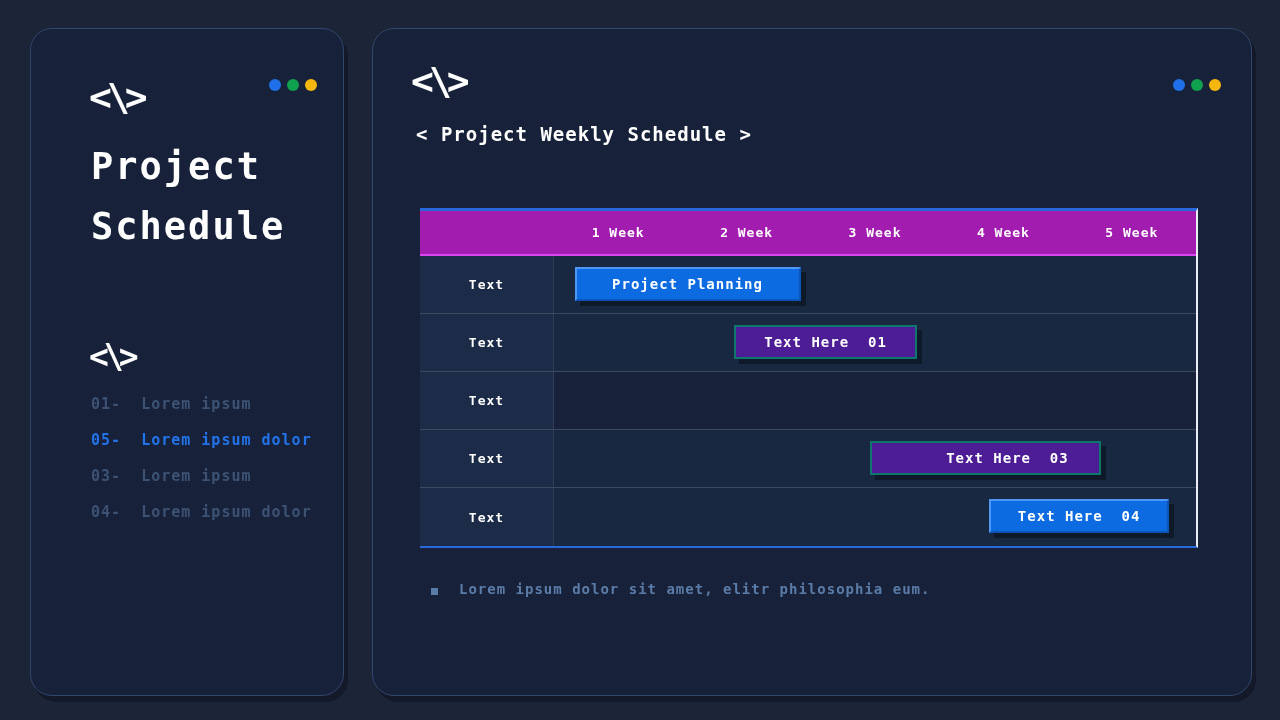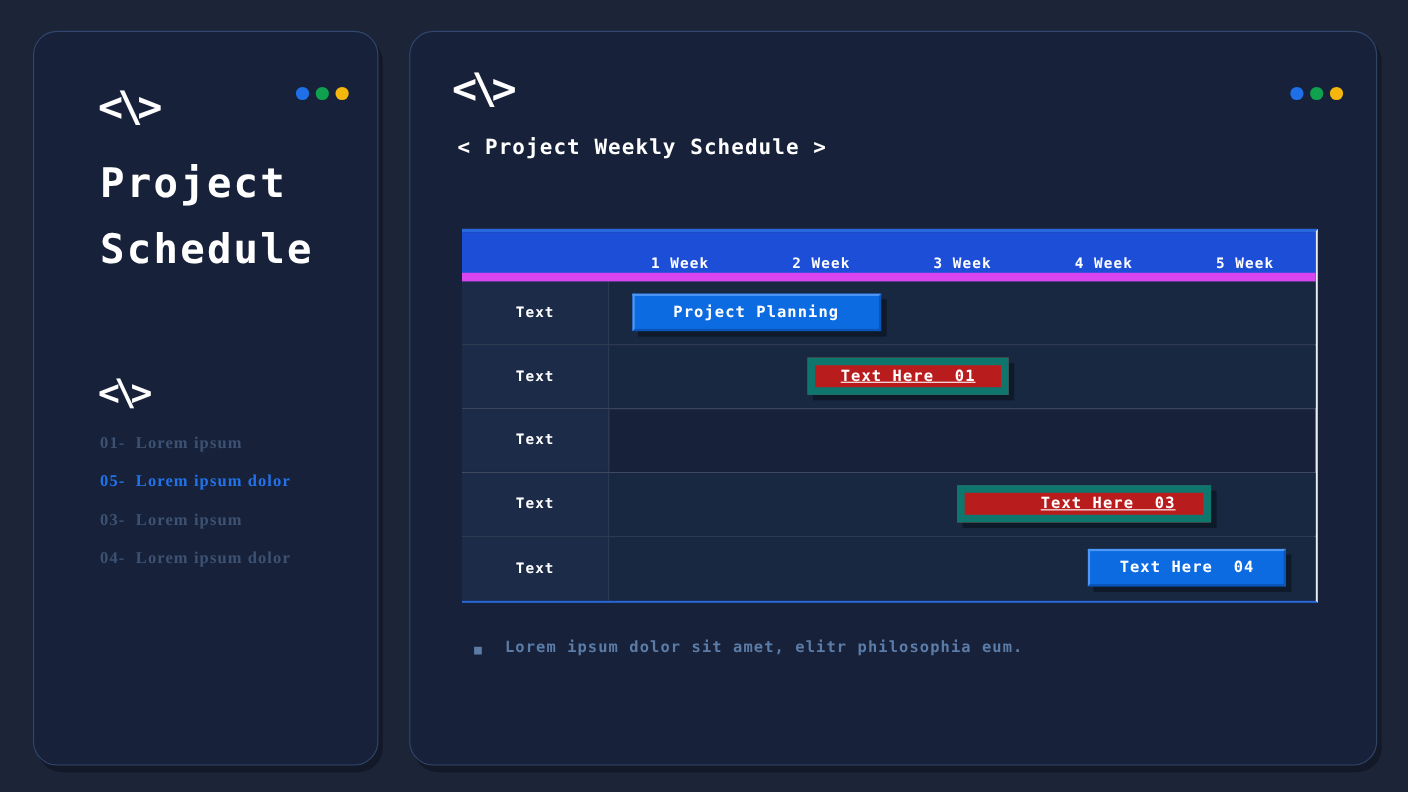--- a/index.html
+++ b/index.html
@@ -35,42 +35,42 @@
   .lp-logo   { position: absolute; left: 58px; top: 46px; font-size: 38px; }
   .lp-dots   { right: 26px; }
   .lp-title  {
     position: absolute; left: 60px; top: 108px; width: 240px;
     font-size: 37px; line-height: 60px; letter-spacing: 2px;
   }
   .lp-section-icon { position: absolute; left: 58px; top: 308px; font-size: 33px; }
   .lp-menu   { position: absolute; left: 60px; top: 366px; }
   .menu-item {
     font-size: 15px; letter-spacing: 1px; white-space: pre;
-    color: #3D5273; margin-bottom: 18px; cursor: pointer; font-family: Liberation Serif, serif;
+    color: #3D5273; margin-bottom: 18px; cursor: pointer;
   }
   .menu-item.active { color: #2273EA; }
 
   
   .mp-logo  { position: absolute; left: 38px; top: 30px; font-size: 38px; }
   .mp-dots  { right: 30px; }
   .mp-title {
     position: absolute; left: 43px; top: 94px;
     font-size: 19px; letter-spacing: 1px; white-space: pre;
   }
 
   
   .table {
     position: absolute; left: 47px; top: 179px; width: 778px;
     border-top: 3px solid #2769DC;
     border-bottom: 2px solid #2769DC;
     border-right: 2px solid #E9EDF4;
   }
   .thead {
-    display: flex; height: 45px; background: #1d4ed8;
-    border-bottom: 8px solid #d946ef; align-items: flex-end;
+    display: flex; height: 45px; background: #a21caf;
+    border-bottom: 2px solid #d946ef; align-items: center;
   }
   .th-label-col { width: 134px; flex: none; }
   .th-week { flex: 1; text-align: center; font-size: 13px; color: #FFFFFF; letter-spacing: 1px; }
   .trow {
     display: flex; height: 58px;
     border-bottom: 1px solid rgba(205,215,230,0.22);
   }
   .trow:last-child { border-bottom: none; }
   .td-label {
     width: 134px; flex: none; background: #1C2B47;
@@ -85,23 +85,22 @@
     font-size: 14px; letter-spacing: 1px; white-space: pre;
     color: #FFFFFF; cursor: pointer;
     box-shadow: 5px 5px 0 rgba(4,9,18,0.5);
   }
   .gantt-bar.filled {
     background: #0D6BE2;
     border: 2px solid;
     border-color: #4E97F5 #0C55B8 #0C55B8 #4E97F5;
   }
   .gantt-bar.outline {
-    background: #b91c1c;
-    border: 7px solid #0f766e;
-    text-decoration: underline;
+    background: #4c1d95;
+    border: 2px solid #0f766e;
   }
 
   .footnote {
     position: absolute; left: 58px; top: 552px;
     display: flex; align-items: center;
     color: #5C7CA8; font-size: 14px; letter-spacing: 1px;
   }
   .footnote-bullet {
     width: 7px; height: 7px; background: #5C7CA8;
     margin: 5px 21px 0 0; flex: none;

